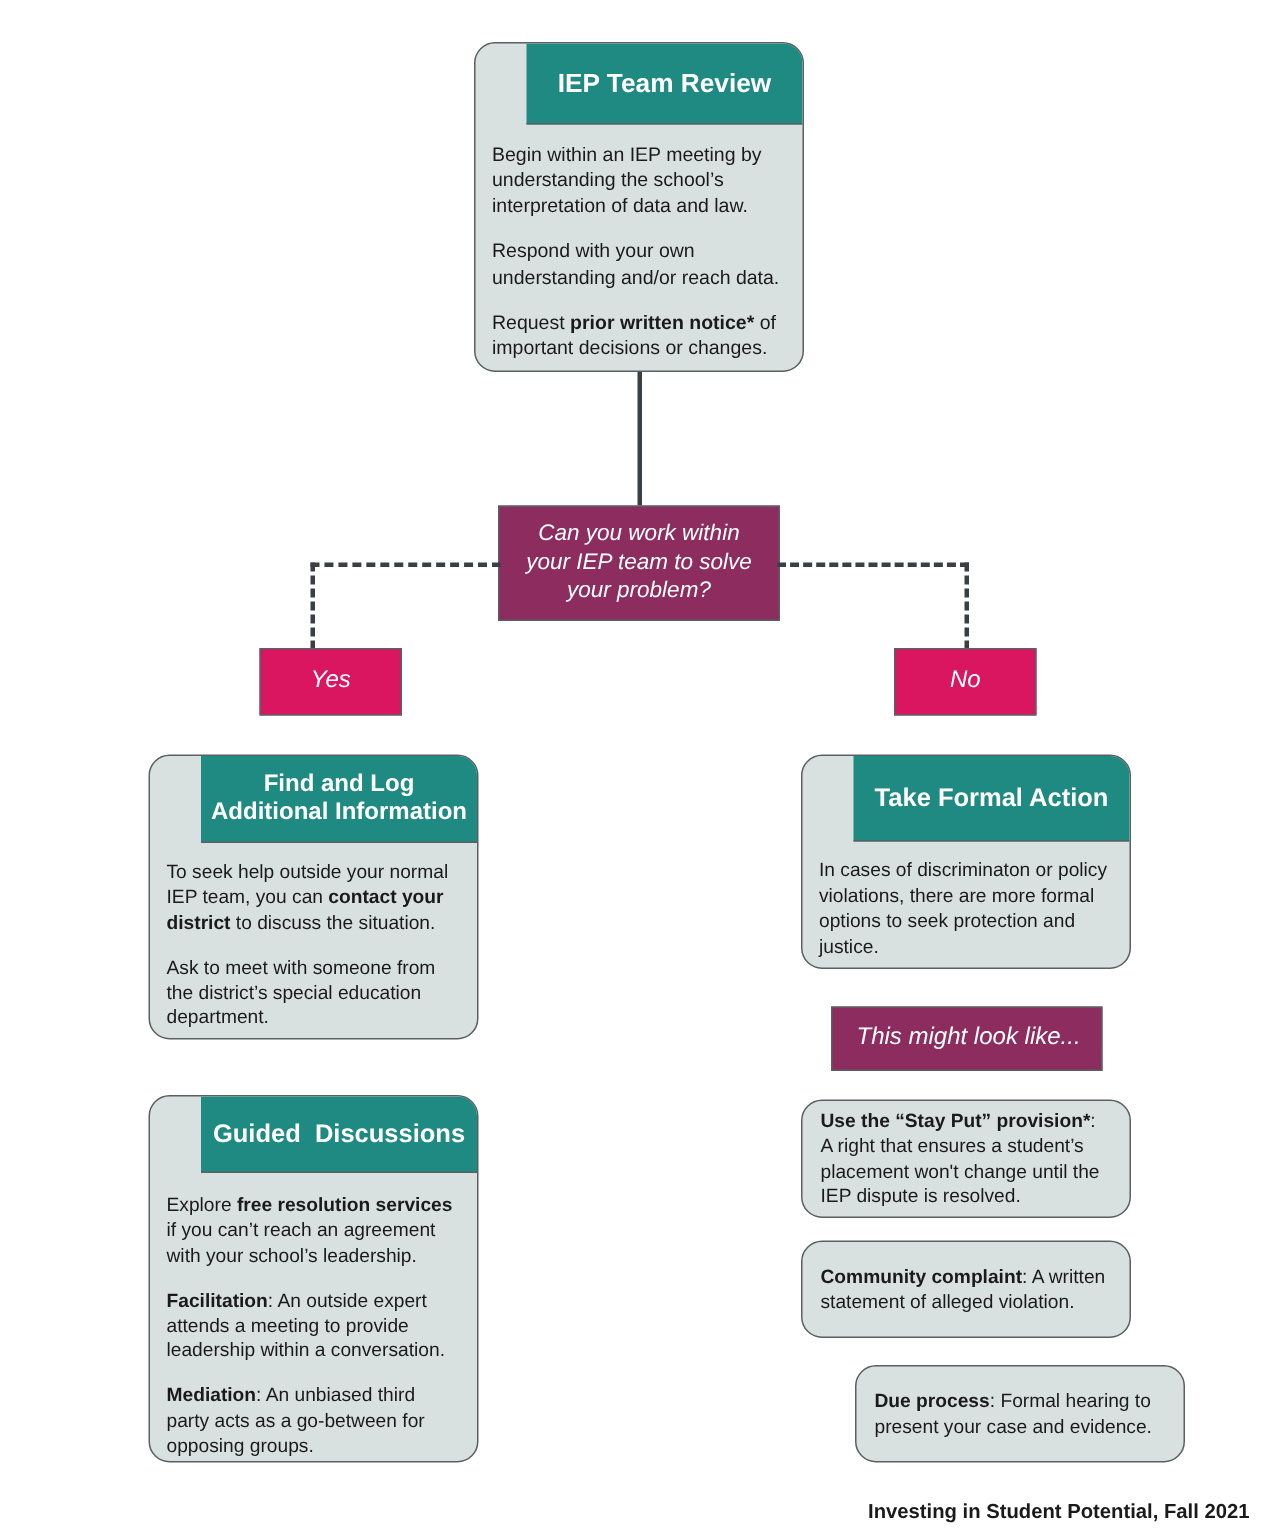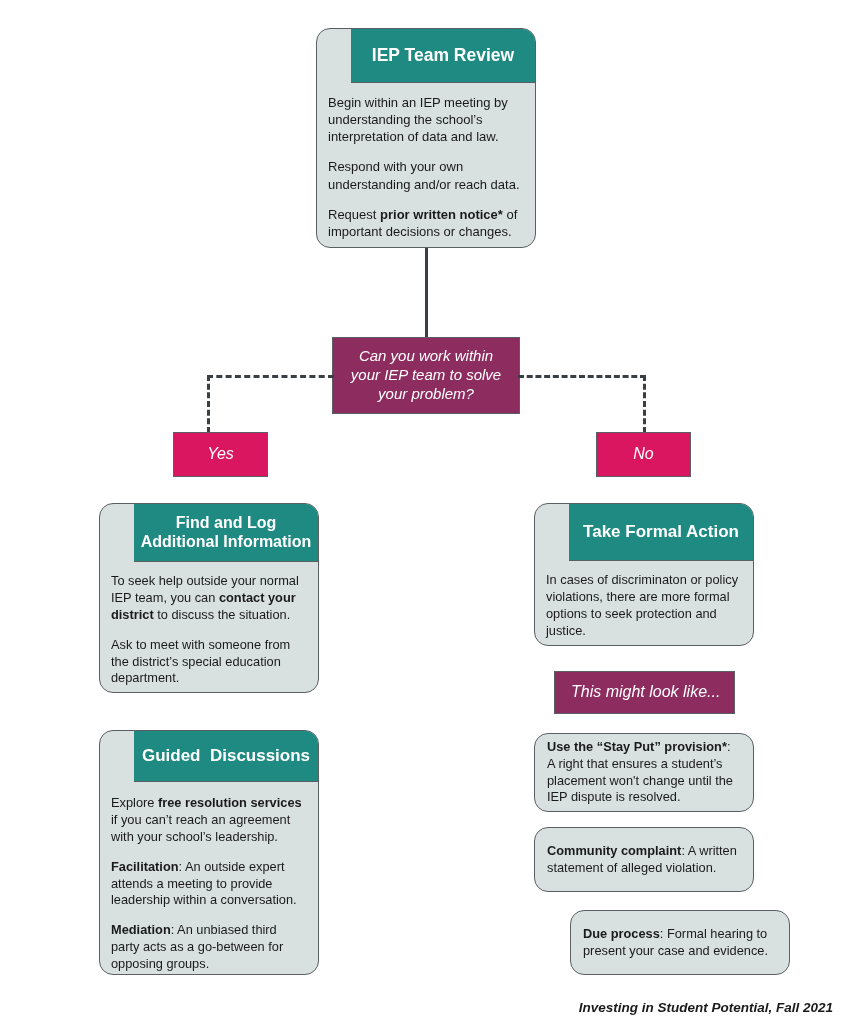--- a/index.html
+++ b/index.html
@@ -103,21 +103,20 @@
   }
   .dash-v {
     position: absolute;
     width: 0;
     border-left: 3px dashed #3a3f44;
   }
 
   
   .footer {
     position: absolute;
-    font-style: italic;
     font-weight: bold;
     color: #1a1a1a;
     font-size: 13.5px;
     text-align: right;
   }
 </style>
 </head>
 <body>
 
 <div id="canvas">

